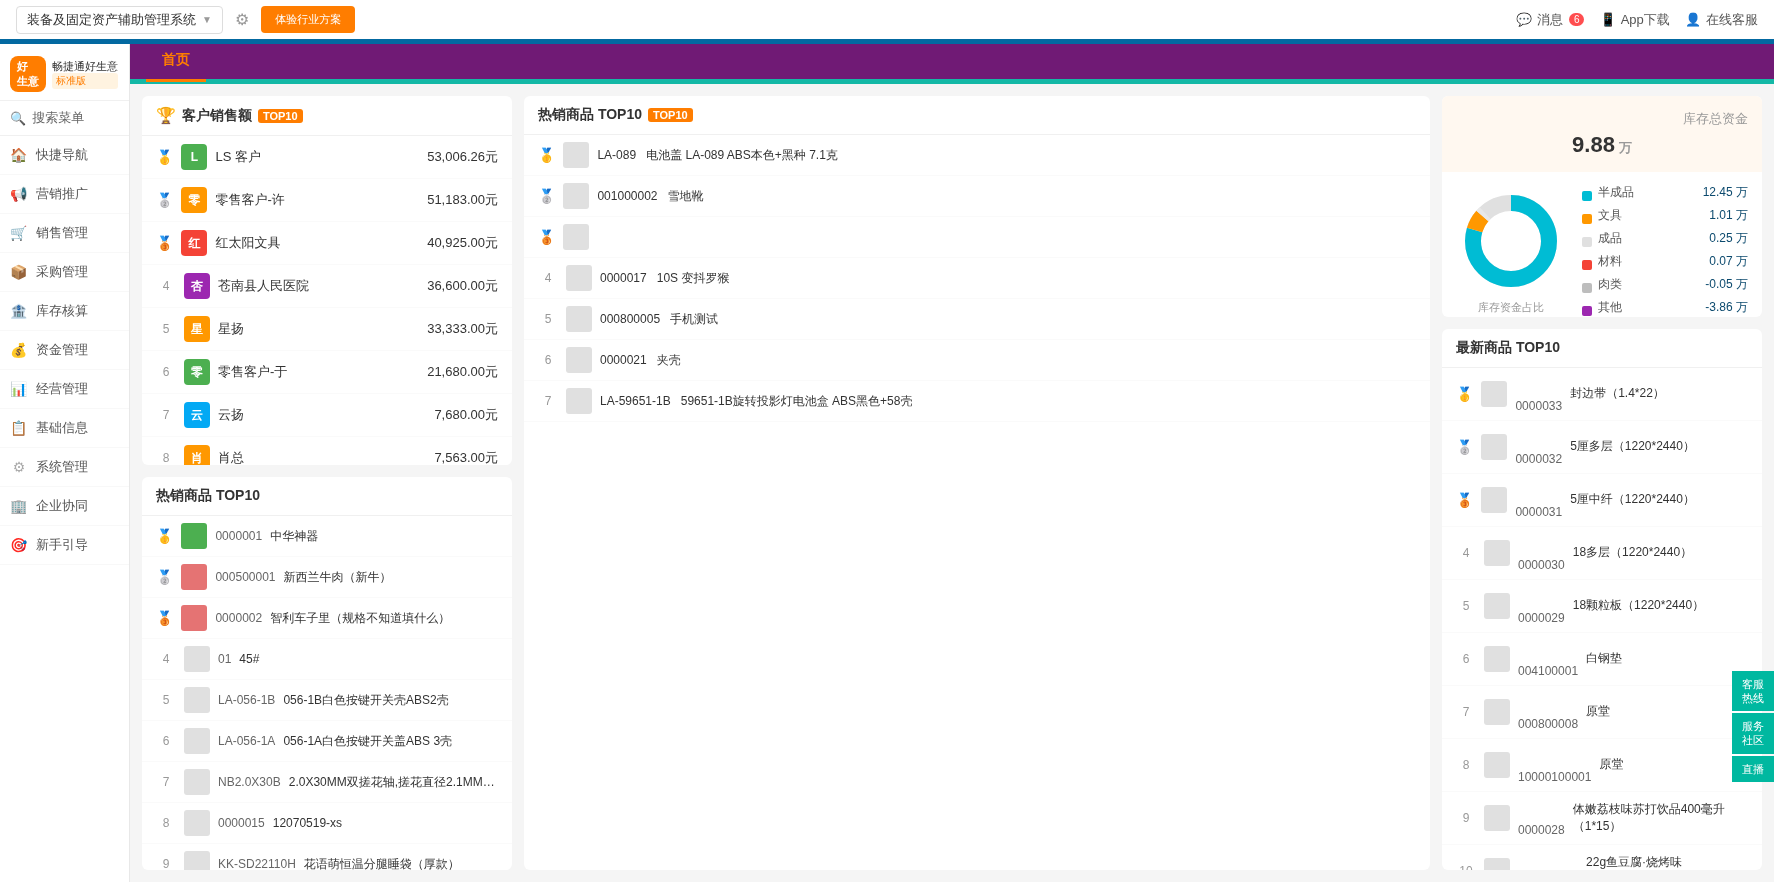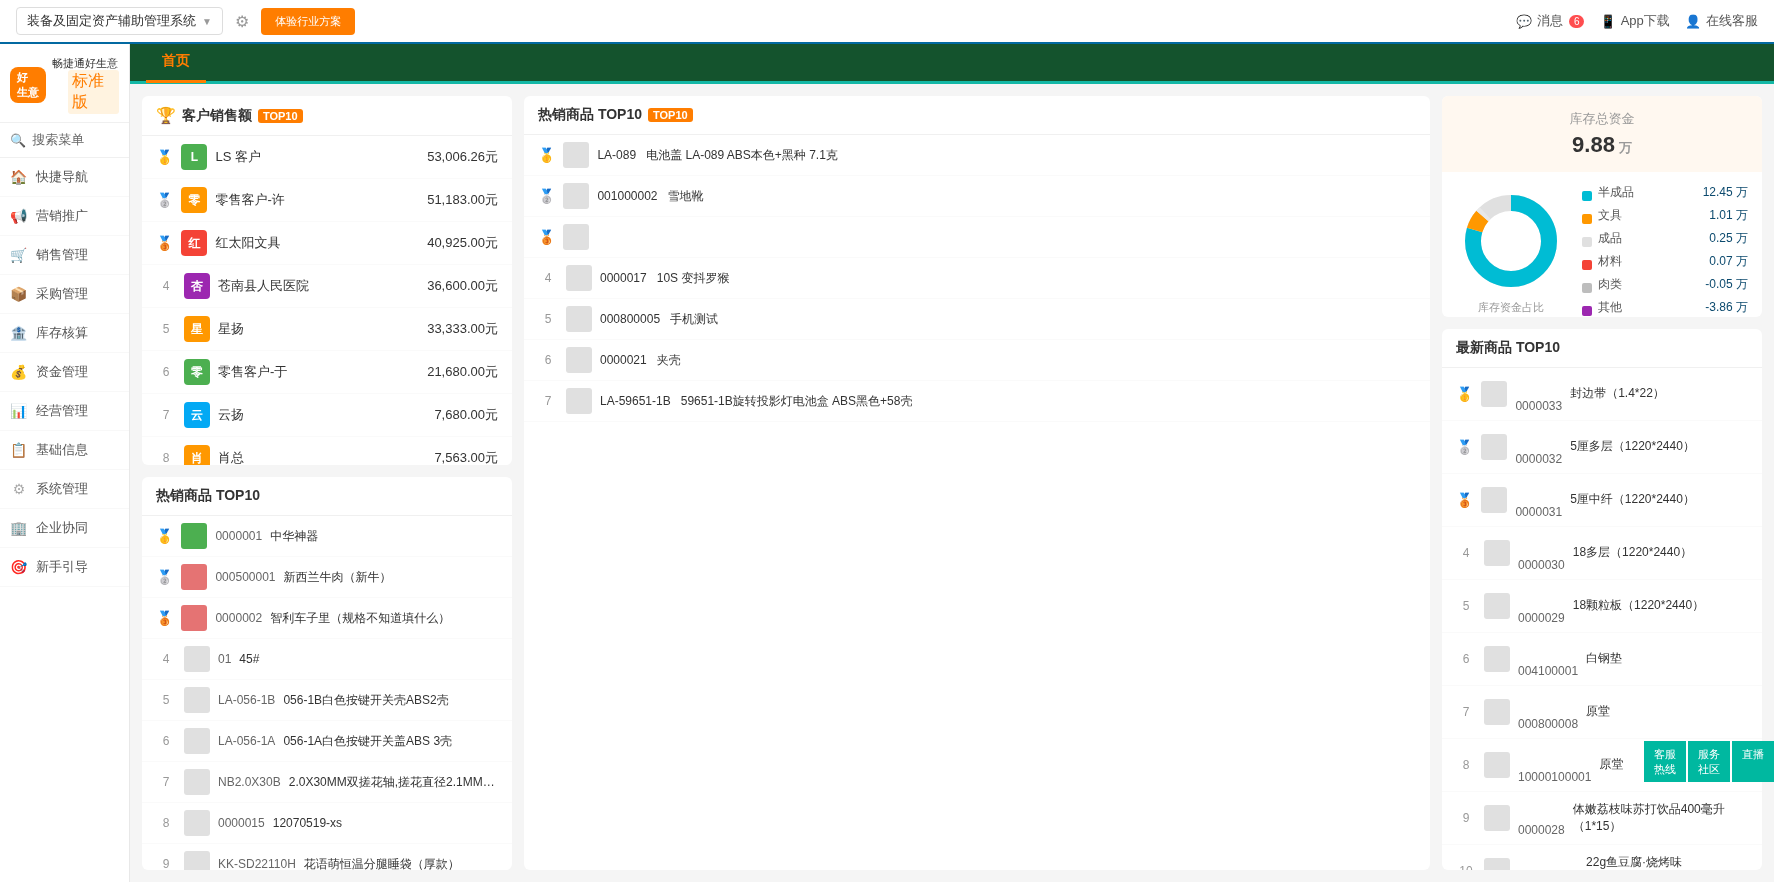--- a/index.html
+++ b/index.html
@@ -1,47 +1,47 @@
 <!DOCTYPE html>
 <html><head>
   <meta charset="utf-8">
   <style>
     * { box-sizing: border-box; margin: 0; padding: 0; }
     body { font-family: 'Microsoft YaHei', Arial, sans-serif; font-size: 13px; background: #f5f5f5; display: flex; flex-direction: column; height: 882px; overflow: hidden; }
 
     
     .topbar {
       display: flex; align-items: center; background: #fff; height: 44px; padding: 0 16px;
-      border-bottom: 2px solid #0369a1; flex-shrink: 0; z-index: 100;
+      border-bottom: 5px solid #0369a1; flex-shrink: 0; z-index: 100;
     }
     .topbar-left { display: flex; align-items: center; gap: 8px; }
     .system-selector { display: flex; align-items: center; gap: 6px; border: 1px solid #ddd; border-radius: 4px; padding: 4px 10px; cursor: pointer; font-size: 13px; color: #333; }
     .system-selector .arrow { color: #999; font-size: 10px; }
     .gear-btn { background: none; border: none; cursor: pointer; color: #999; font-size: 16px; padding: 4px; }
     .trial-btn { background: #ff7d00; color: #fff; border: none; border-radius: 4px; padding: 6px 14px; cursor: pointer; font-size: 11px; }
     .topbar-right { margin-left: auto; display: flex; align-items: center; gap: 16px; }
     .topbar-right-item { display: flex; align-items: center; gap: 4px; cursor: pointer; color: #555; font-size: 13px; }
     .badge { background: #ff4d4f; color: #fff; border-radius: 10px; font-size: 10px; padding: 1px 5px; margin-left: 2px; }
 
     
     .layout { display: flex; flex: 1; overflow: hidden; }
 
     
     .sidebar { width: 130px; background: #fff; border-right: 1px solid #e8e8e8; display: flex; flex-direction: column; flex-shrink: 0; overflow-y: auto; }
     .sidebar-logo { display: flex; align-items: center; gap: 6px; padding: 12px 10px 8px; border-bottom: 1px solid #f0f0f0; }
     .logo-icon { width: 36px; height: 36px; background: #ff7d00; border-radius: 8px; display: flex; align-items: center; justify-content: center; color: #fff; font-size: 11px; font-weight: bold; flex-shrink: 0; }
     .logo-text { font-size: 11px; color: #333; line-height: 1.3; }
-    .logo-badge { font-size: 16px; color: #ff7d00; background: #fff3e0; border-radius: 3px; padding: 1px 4px; margin-left: 16px; }
+    .logo-badge { font-size: 10px; color: #ff7d00; background: #fff3e0; border-radius: 3px; padding: 1px 4px; }
     .sidebar-search { display: flex; align-items: center; gap: 6px; padding: 8px 10px; cursor: pointer; color: #666; font-size: 13px; border-bottom: 1px solid #f0f0f0; }
     .sidebar-nav-item { display: flex; align-items: center; gap: 8px; padding: 10px 10px; cursor: pointer; color: #555; font-size: 13px; border-bottom: 1px solid #f8f8f8; }
     .nav-icon { width: 18px; height: 18px; display: flex; align-items: center; justify-content: center; color: #aaa; font-size: 14px; flex-shrink: 0; }
 
     
     .main { flex: 1; display: flex; flex-direction: column; overflow: hidden; }
-    .main-tabs { background: #14532d; border-bottom: 3px solid #14b8a6; display: flex; align-items: center; padding: 0 16px; height: 40px; flex-shrink: 0; }
+    .main-tabs { background: #701a75; border-bottom: 5px solid #14b8a6; display: flex; align-items: center; padding: 0 16px; height: 40px; flex-shrink: 0; }
     .main-tab { padding: 0 16px; height: 40px; display: flex; align-items: center; cursor: pointer; font-size: 14px; color: #333; border-bottom: 3px solid transparent; }
     .main-tab.active { color: #ff7d00; border-bottom-color: #ff7d00; font-weight: bold; }
 
     .main-content { flex: 1; overflow-y: auto; padding: 12px; display: flex; gap: 12px; }
 
     
     .col-left { width: 370px; flex-shrink: 0; display: flex; flex-direction: column; gap: 12px; }
     .col-mid { flex: 1; display: flex; flex-direction: column; gap: 12px; min-width: 300px; }
     .col-right { width: 320px; flex-shrink: 0; display: flex; flex-direction: column; gap: 12px; }
 
@@ -61,21 +61,21 @@
     
     .product-item { display: flex; align-items: center; gap: 8px; padding: 7px 14px; border-bottom: 1px solid #fafafa; }
     .product-rank { width: 20px; text-align: center; font-size: 12px; color: #999; flex-shrink: 0; }
     .product-img { width: 26px; height: 26px; border-radius: 3px; background: #e0e0e0; flex-shrink: 0; display: flex; align-items: center; justify-content: center; font-size: 10px; color: #aaa; }
     .product-img.colored { background: #4caf50; }
     .product-code { font-size: 12px; color: #666; flex-shrink: 0; }
     .product-name { flex: 1; font-size: 12px; color: #333; overflow: hidden; text-overflow: ellipsis; white-space: nowrap; }
 
     
     .inventory-total { background: #fff8f0; padding: 14px; text-align: center; }
-    .inventory-label { font-size: 13px; color: #999; margin-bottom: 4px; }
+    .inventory-label { font-size: 13px; color: #999; margin-bottom: 4px; text-align: right; }
     .inventory-value { font-size: 22px; font-weight: bold; color: #333; }
     .inventory-value span { font-size: 13px; color: #999; margin-left: 4px; }
 
     
     .donut-section { display: flex; align-items: center; gap: 16px; padding: 12px 14px; }
     .donut-wrap { position: relative; width: 110px; height: 110px; flex-shrink: 0; }
     .donut-label-bottom { text-align: center; font-size: 11px; color: #999; margin-top: 4px; }
     .legend { display: flex; flex-direction: column; gap: 6px; flex: 1; }
     .legend-item { display: flex; align-items: flex-end; gap: 6px; font-size: 12px; }
     .legend-dot { width: 10px; height: 10px; border-radius: 2px; flex-shrink: 0; }
@@ -88,21 +88,21 @@
     .new-product-img { width: 26px; height: 26px; border-radius: 3px; background: #e0e0e0; flex-shrink: 0; }
     .new-product-code { font-size: 12px; color: #666; flex-shrink: 0; margin-top: 24px; }
     .new-product-name { flex: 1; font-size: 12px; color: #333; }
 
     
     .medal-gold { color: #ffc107; font-size: 16px; }
     .medal-silver { color: #9e9e9e; font-size: 16px; }
     .medal-bronze { color: #cd7f32; font-size: 16px; }
 
     
-    .float-service { position: fixed; right: 0; bottom: 100px; display: flex; flex-direction: row; gap: 2px; }
+    .float-service { position: fixed; right: 0; bottom: 100px; display: flex; flex-direction: column; gap: 2px; }
     .float-btn { background: #00b8a0; color: #fff; padding: 6px 8px; font-size: 11px; text-align: center; cursor: pointer; width: 42px; line-height: 1.3; }
 
     
     ::-webkit-scrollbar { width: 4px; height: 4px; }
     ::-webkit-scrollbar-thumb { background: #ddd; border-radius: 2px; }
 
     .rank-trophy { font-size: 14px; }
   </style>
 </head>
 <body>

